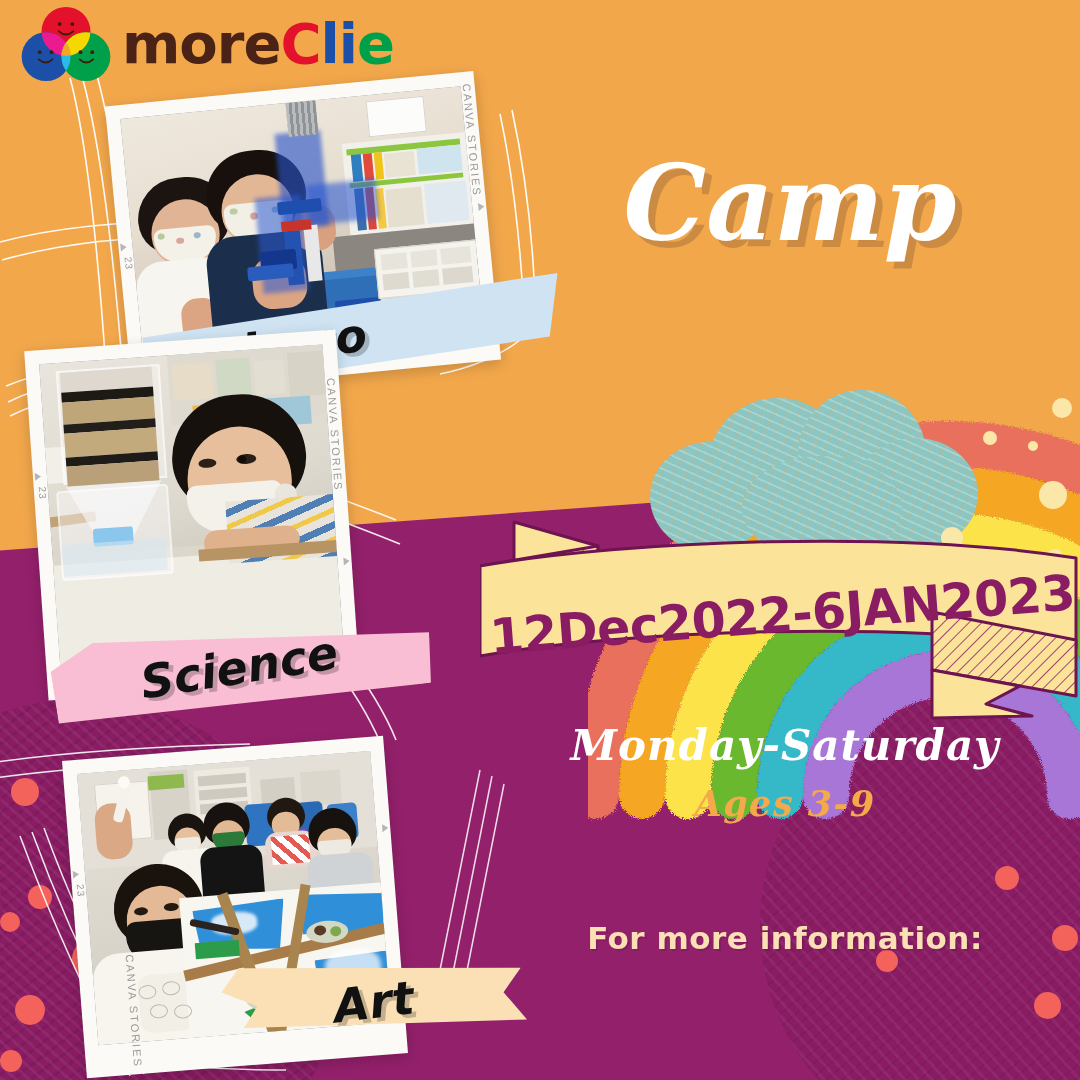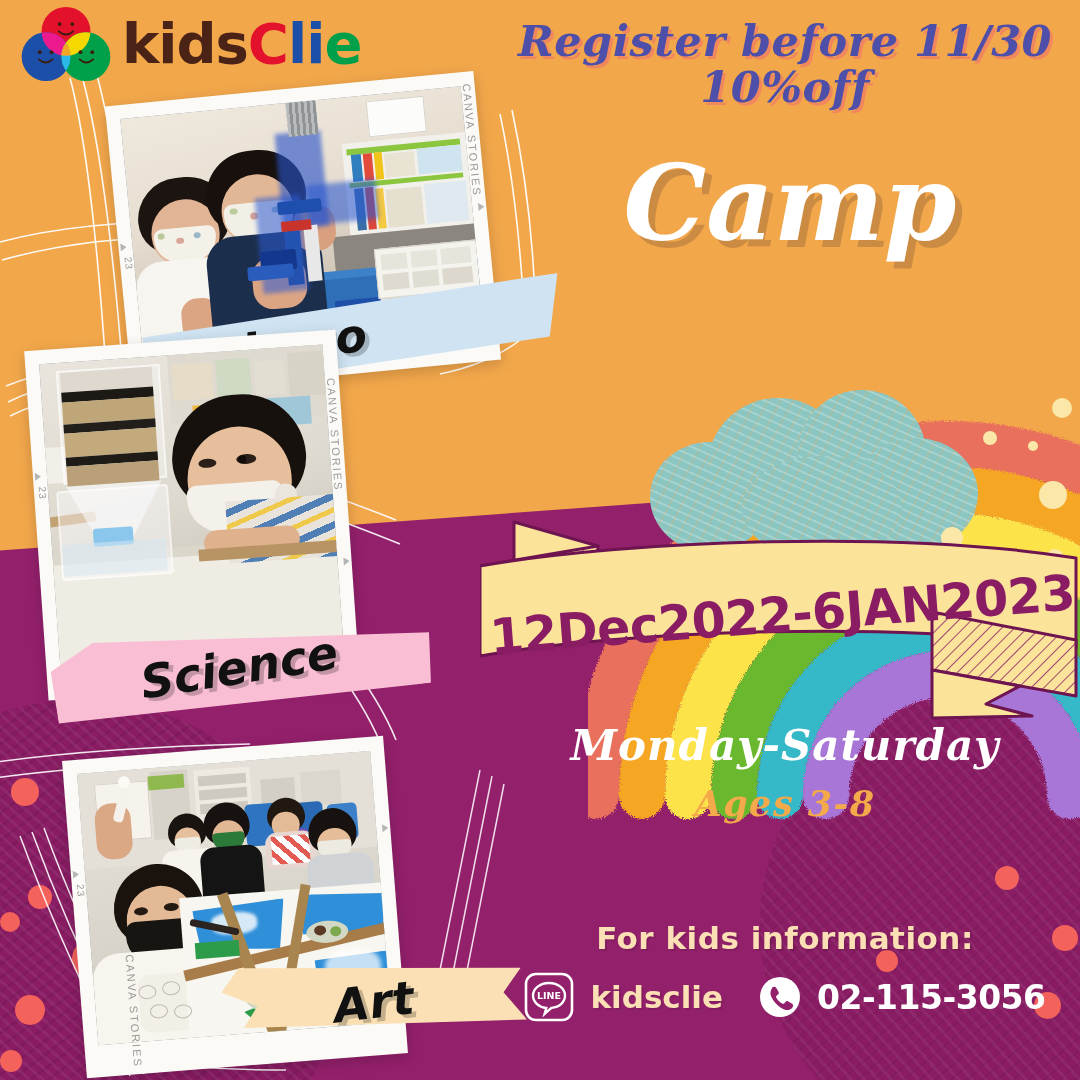--- a/index.html
+++ b/index.html
@@ -456,27 +456,23 @@
             <circle cx="21" cy="51" r="2.1"></circle>
               <circle cx="34" cy="51" r="2.1"></circle>
             <path d="M20 59 q7.5 7 15 0" stroke="#3a1c0d" stroke-width="2" fill="none" stroke-linecap="round"></path>
             <circle cx="66" cy="51" r="2.1"></circle>
               <circle cx="79" cy="51" r="2.1"></circle>
             <path d="M65 59 q7.5 7 15 0" stroke="#3a1c0d" stroke-width="2" fill="none" stroke-linecap="round"></path>
           </g>
         </g>
       </svg>
     </div>
-    <div class="wordmark"><span class="wm-kids">kids</span><span class="wm-c">C</span><span class="wm-l">l</span><span class="wm-i">i</span><span class="wm-e">e</span></div>
-  </div>
-
-  <div class="promo">
-    <div>Register before 11/30</div>
-    <div>10%off</div>
-  </div>
+    <div class="wordmark"><span class="wm-kids">more</span><span class="wm-c">C</span><span class="wm-l">l</span><span class="wm-i">i</span><span class="wm-e">e</span></div>
+  </div>
+
 
   <div class="title-block">
     <div class="t-camp">Camp</div>
   </div>
 
   <div class="ribbon">
     <svg viewBox="0 0 600 220">
       <defs>
         <pattern id="hatch" width="9" height="9" patternTransform="rotate(45)" patternUnits="userSpaceOnUse">
           <rect width="9" height="9" fill="#FBE49A"></rect>
@@ -494,42 +490,25 @@
         <path d="M452 112 L596 140 L596 196 L452 170 Z" fill="url(#hatch)"></path>
 
         <path d="M452 170 L540 186 L506 204 L552 216 L452 218 Z" fill="#FBE49A"></path>
       </g>
     </svg>
     <div class="ribbon-text">12Dec2022-6JAN2023</div>
   </div>
 
   <div class="schedule">
     <div class="sch-days">Monday-Saturday</div>
-    <div class="sch-ages">Ages 3-8</div>
+    <div class="sch-ages">Ages 3-9</div>
   </div>
 
   <div class="contact">
-    <div class="contact-head">For kids information:</div>
-    <div class="contact-row">
-      <span class="line-icon">
-        <svg viewBox="0 0 50 50">
-          <rect x="2" y="2" width="46" height="46" rx="10" fill="none" stroke="#FFFFFF" stroke-width="2.6"></rect>
-          <path d="M25 11 C16 11 9 16.6 9 23.6 C9 29.9 14.6 35.1 22.2 36 L20.6 42 L27.4 35.9 C35.8 35.1 41 30 41 23.6 C41 16.6 34 11 25 11 Z" fill="none" stroke="#FFFFFF" stroke-width="2.4"></path>
-          <text x="25" y="27.4" text-anchor="middle" font-family="DejaVu Sans, sans-serif" font-size="9.5" font-weight="bold" fill="#FFFFFF">LINE</text>
-        </svg>
-      </span>
-      <span class="line-id">kidsclie</span>
-      <span class="phone-icon">
-        <svg viewBox="0 0 42 42">
-          <circle cx="21" cy="21" r="20" fill="#FFFFFF"></circle>
-          <path d="M13.2 11.6 c1.5-1.3 3.2-1 4.1.5 l2.2 3.6 c.6 1 .4 2-.5 2.8 l-1.5 1.3 c-.5.4-.6 1-.3 1.6 1.4 2.7 3.6 4.9 6.3 6.3 .6.3 1.2.2 1.6-.3 l1.3-1.5 c.8-.9 1.8-1.1 2.8-.5 l3.6 2.2 c1.5.9 1.8 2.6.5 4.1 -2 2.3-5 2.9-8 1.7 -5.6-2.2-11-7.6-13.2-13.2 -1.2-3-.6-6 1.1-8.4 Z" fill="#93206B"></path>
-        </svg>
-      </span>
-      <span class="phone-num">02-115-3056</span>
-    </div>
+    <div class="contact-head">For more information:</div>
   </div>
 
   <div class="photo-card" style="left:118px;top:88px;width:370px;height:290px;transform:rotate(-5.5deg);">
     <div class="photo-inner" style="left:14px;top:14px;width:342px;height:248px;">
 
       <div class="ph" style="inset:0;background:linear-gradient(170deg,#efe8dd 0%,#e7ded1 38%,#cfc6b8 70%,#9d968c 100%);"></div>
 
       <div class="ph" style="left:246px;top:6px;width:56px;height:34px;background:#fcfcfa;border:1px solid #d6d2c8;"></div>
 
       <div class="ph" style="left:218px;top:46px;width:124px;height:92px;background:#f2f0ea;"></div>

